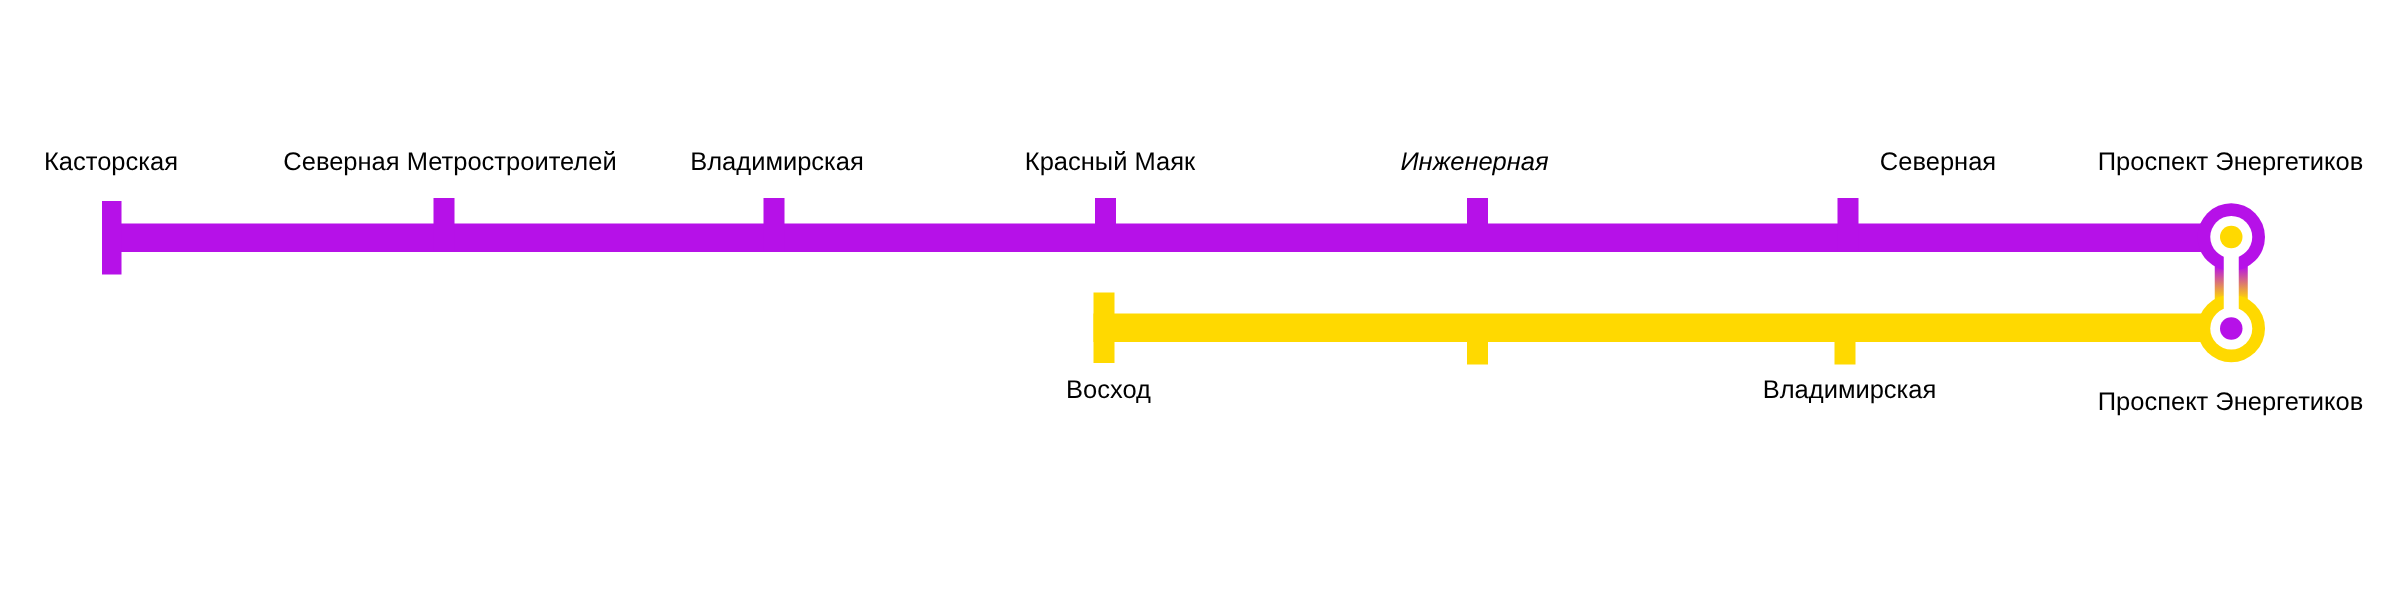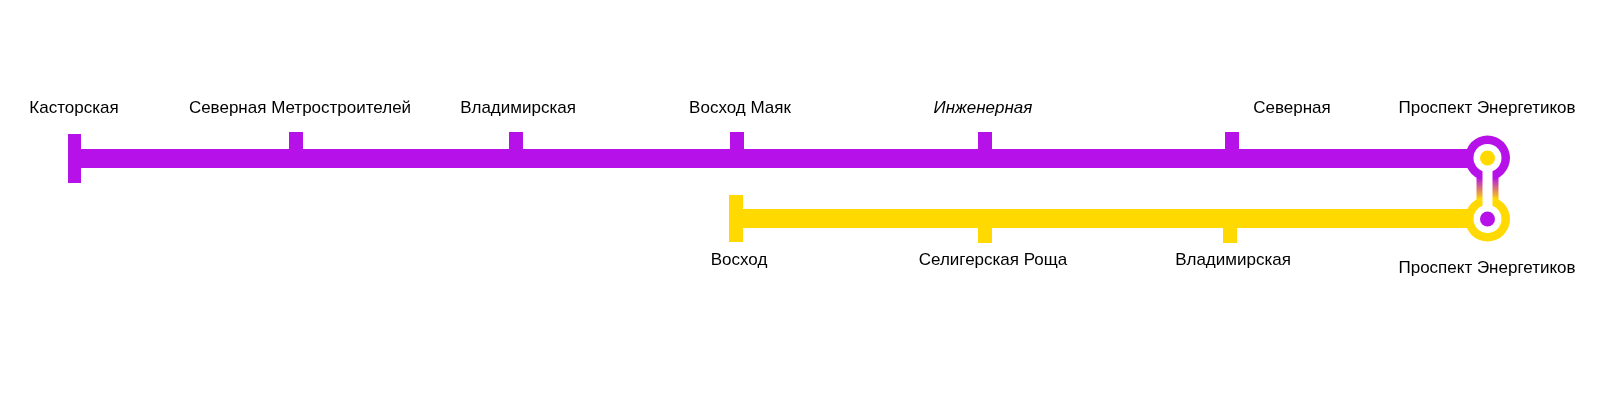--- a/index.html
+++ b/index.html
@@ -67,23 +67,22 @@
       <circle cx="1487.5" cy="142" r="14" fill="#FFFFFF"></circle>
       <circle cx="1487.5" cy="203" r="14" fill="#FFFFFF"></circle>
       <circle cx="1487.5" cy="142" r="7.5" fill="#FFD900"></circle>
       <circle cx="1487.5" cy="203" r="7.5" fill="#B611E8"></circle>
     </g>
   </svg>
 
   <div class="station-label" style="left:74px; top:83px;">Касторская</div>
   <div class="station-label" style="left:300px; top:83px;">Северная Метростроителей</div>
   <div class="station-label" style="left:518px; top:83px;">Владимирская</div>
-  <div class="station-label" style="left:740px; top:83px;">Восход Маяк</div>
+  <div class="station-label" style="left:740px; top:83px;">Красный Маяк</div>
   <div class="station-label" style="left:983px; top:83px;font-style:italic;">Инженерная</div>
   <div class="station-label" style="left:1292px; top:83px;">Северная</div>
   <div class="station-label" style="left:1487px; top:83px;">Проспект Энергетиков</div>
 
   <div class="station-label" style="left:739px; top:235px;">Восход</div>
-  <div class="station-label" style="left:993px; top:235px;">Селигерская Роща</div>
   <div class="station-label" style="left:1233px; top:235px;">Владимирская</div>
   <div class="station-label" style="left:1487px; top:243px;">Проспект Энергетиков</div>
 
 </div>
 
 </body></html>

